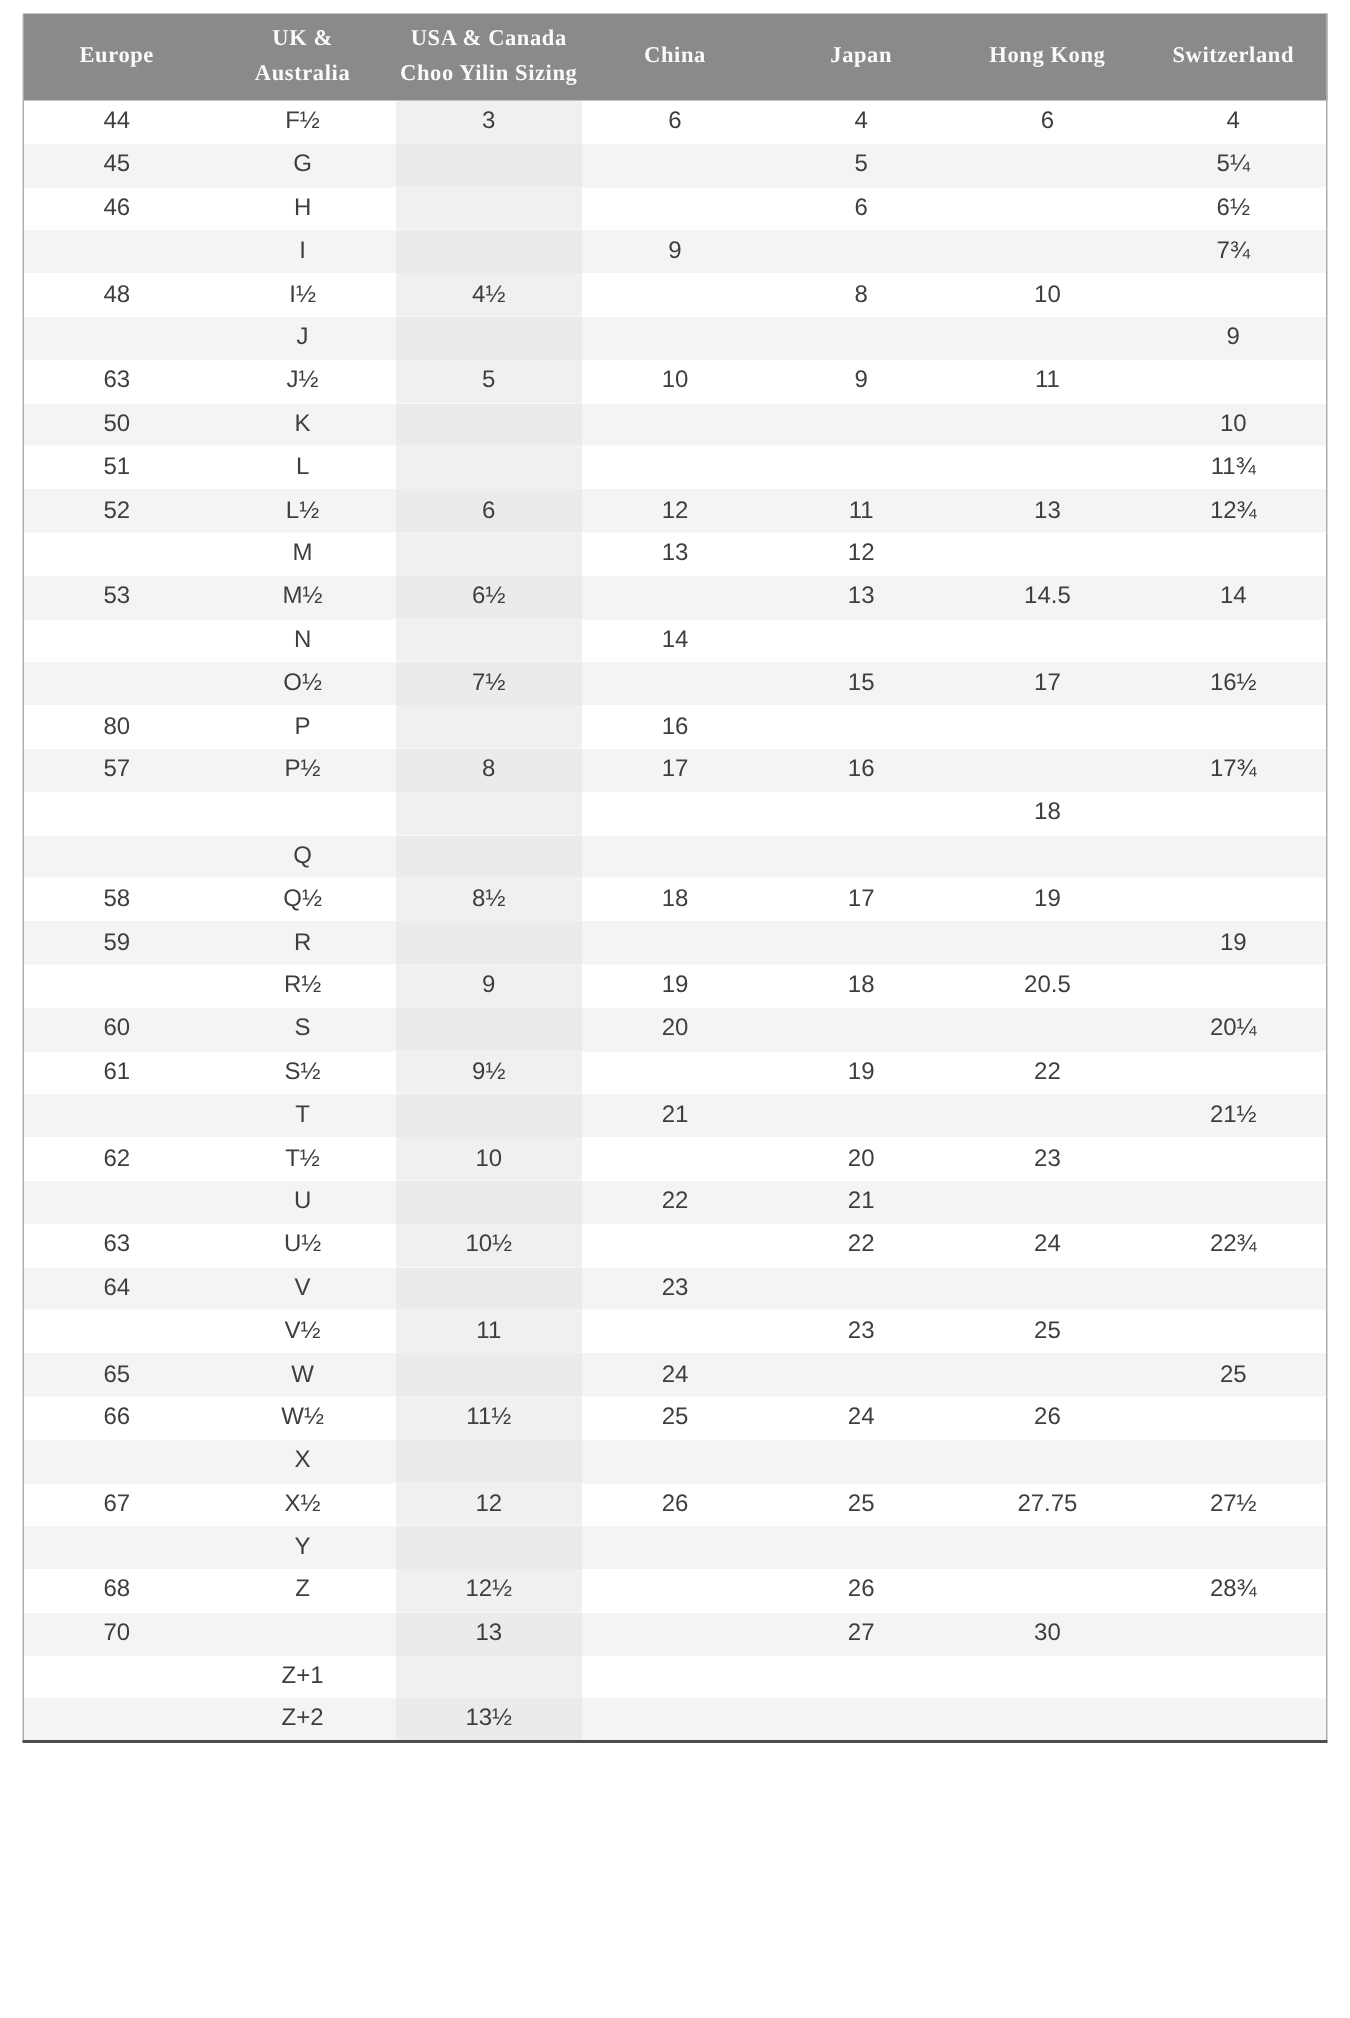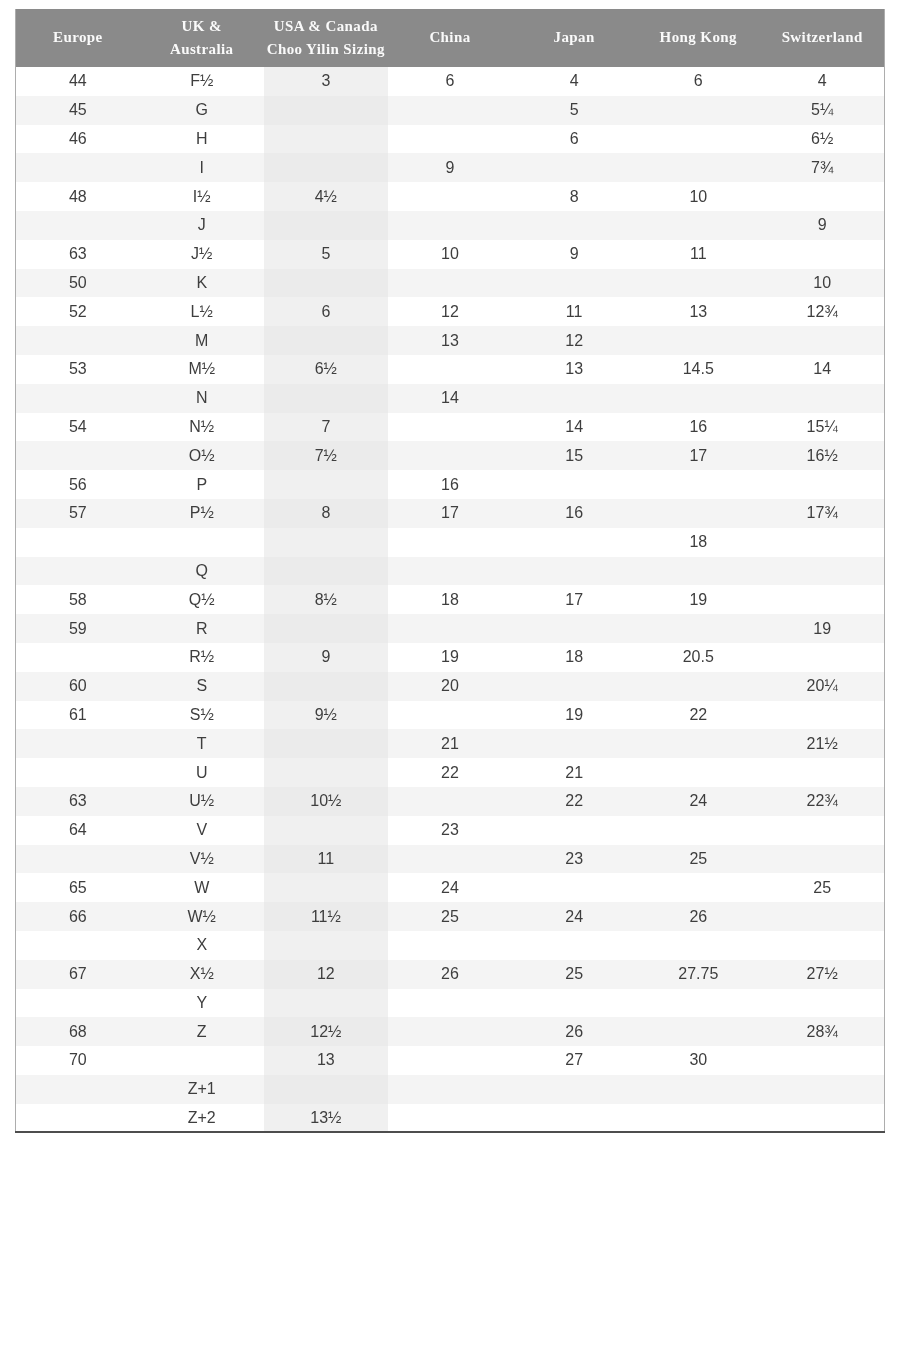--- a/index.html
+++ b/index.html
@@ -153,20 +153,29 @@
         <tr>
           <td>50</td>
           <td>K</td>
           <td></td>
           <td></td>
           <td></td>
           <td></td>
           <td>10</td>
         </tr>
         <tr>
+          <td>51</td>
+          <td>L</td>
+          <td></td>
+          <td></td>
+          <td></td>
+          <td></td>
+          <td>11¾</td>
+        </tr>
+        <tr>
           <td>52</td>
           <td>L½</td>
           <td>6</td>
           <td>12</td>
           <td>11</td>
           <td>13</td>
           <td>12¾</td>
         </tr>
         <tr>
           <td></td>
@@ -189,39 +198,30 @@
         <tr>
           <td></td>
           <td>N</td>
           <td></td>
           <td>14</td>
           <td></td>
           <td></td>
           <td></td>
         </tr>
         <tr>
-          <td>54</td>
-          <td>N½</td>
-          <td>7</td>
-          <td></td>
-          <td>14</td>
-          <td>16</td>
-          <td>15¼</td>
-        </tr>
-        <tr>
           <td></td>
           <td>O½</td>
           <td>7½</td>
           <td></td>
           <td>15</td>
           <td>17</td>
           <td>16½</td>
         </tr>
         <tr>
-          <td>56</td>
+          <td>80</td>
           <td>P</td>
           <td></td>
           <td>16</td>
           <td></td>
           <td></td>
           <td></td>
         </tr>
         <tr>
           <td>57</td>
           <td>P½</td>
@@ -295,20 +295,29 @@
           <td></td>
         </tr>
         <tr>
           <td></td>
           <td>T</td>
           <td></td>
           <td>21</td>
           <td></td>
           <td></td>
           <td>21½</td>
+        </tr>
+        <tr>
+          <td>62</td>
+          <td>T½</td>
+          <td>10</td>
+          <td></td>
+          <td>20</td>
+          <td>23</td>
+          <td></td>
         </tr>
         <tr>
           <td></td>
           <td>U</td>
           <td></td>
           <td>22</td>
           <td>21</td>
           <td></td>
           <td></td>
         </tr>

